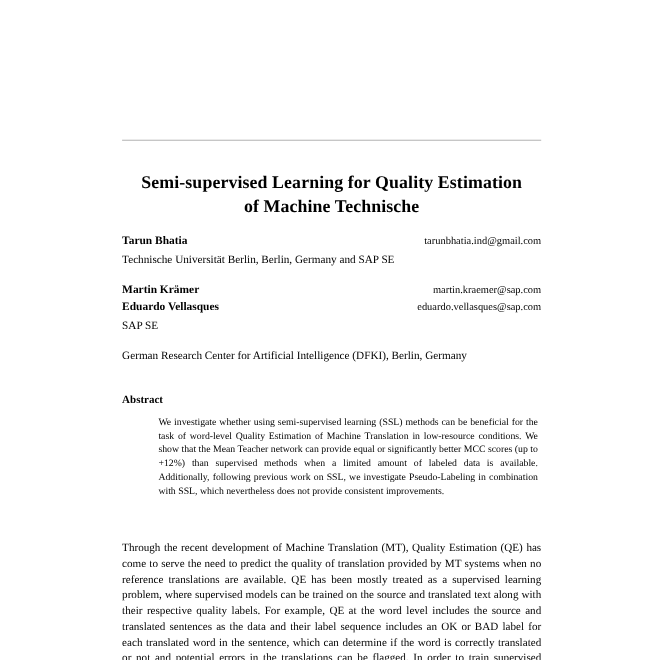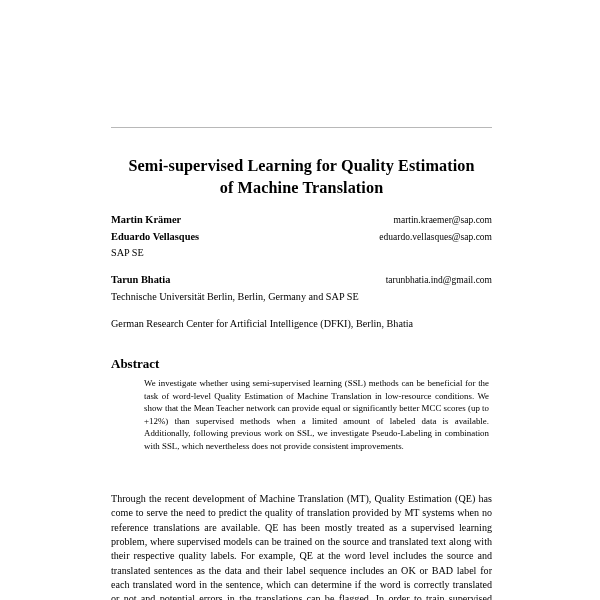--- a/index.html
+++ b/index.html
@@ -78,21 +78,21 @@
 
   
   .abstract-section {
     position: absolute;
     left: 111px;
     top: 357px;
     width: 381px;
   }
   .abstract-heading {
     font-weight: bold;
-    font-size: 13px;
+    font-size: 10px;
     line-height: 13px;
     margin-bottom: 7px;
   }
   .abstract-body {
     margin-left: 33px;
     width: 345px;
     font-size: 8.9px;
     line-height: 12.55px;
     text-align: justify;
     text-justify: inter-word;
@@ -125,47 +125,47 @@
 </style>
 </head>
 <body>
 
 <div class="page">
 
   <div class="top-rule"></div>
 
   <div class="title-block">
     <div class="title-line">Semi-supervised Learning for Quality Estimation</div>
-    <div class="title-line">of Machine Translation</div>
+    <div class="title-line">of Machine Technische</div>
   </div>
 
   <div class="authors">
+
+    <div class="author-group">
+      <div class="author-row">
+        <span class="author-name">Tarun Bhatia</span>
+        <span class="author-email">tarunbhatia.ind@gmail.com</span>
+      </div>
+      <div class="affiliation">Technische Universität Berlin, Berlin, Germany and SAP SE</div>
+    </div>
 
     <div class="author-group">
       <div class="author-row">
         <span class="author-name">Martin Krämer</span>
         <span class="author-email">martin.kraemer@sap.com</span>
       </div>
       <div class="author-row">
         <span class="author-name">Eduardo Vellasques</span>
         <span class="author-email">eduardo.vellasques@sap.com</span>
       </div>
       <div class="affiliation">SAP SE</div>
     </div>
 
     <div class="author-group">
-      <div class="author-row">
-        <span class="author-name">Tarun Bhatia</span>
-        <span class="author-email">tarunbhatia.ind@gmail.com</span>
-      </div>
-      <div class="affiliation">Technische Universität Berlin, Berlin, Germany and SAP SE</div>
-    </div>
-
-    <div class="author-group">
-      <div class="affiliation">German Research Center for Artificial Intelligence (DFKI), Berlin, Bhatia</div>
+      <div class="affiliation">German Research Center for Artificial Intelligence (DFKI), Berlin, Germany</div>
     </div>
 
   </div>
 
   <div class="abstract-section">
     <div class="abstract-heading">Abstract</div>
     <div class="abstract-body">We investigate whether using semi-supervised learning (SSL) methods can be beneficial for the task of word-level Quality Estimation of Machine Translation in low-resource conditions. We show that the Mean Teacher network can provide equal or significantly better MCC scores (up to +12%) than supervised methods when a limited amount of labeled data is available. Additionally, following previous work on SSL, we investigate Pseudo-Labeling in combination with SSL, which nevertheless does not provide consistent improvements.</div>
   </div>
 
 

